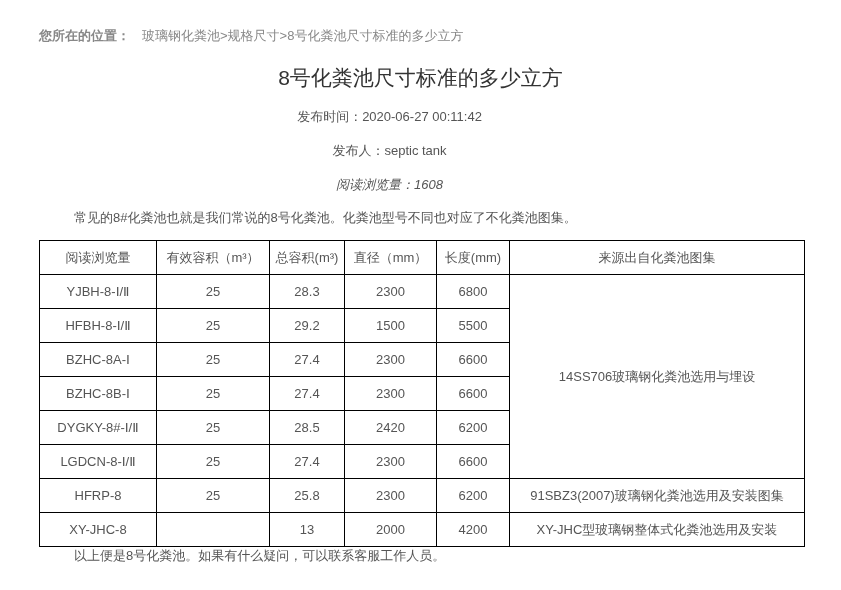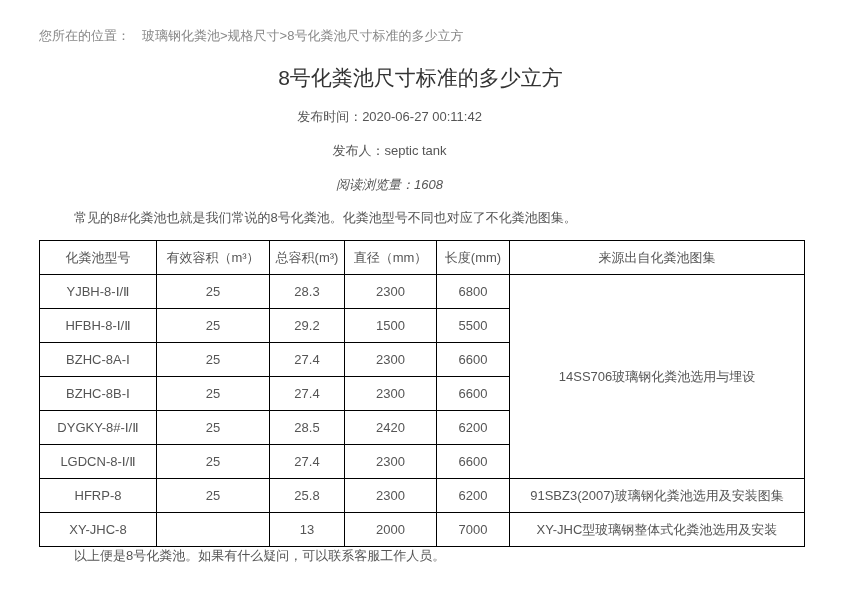--- a/index.html
+++ b/index.html
@@ -5,21 +5,21 @@
   html, body { margin: 0; padding: 0; background: #ffffff; }
   body {
     width: 841px; height: 590px; overflow: hidden; position: relative;
     font-family: "Liberation Sans", "DejaVu Sans", sans-serif;
     color: #555555;
   }
   .breadcrumb {
     position: absolute; left: 39px; top: 27px;
     font-size: 13px; color: #888888; white-space: nowrap;
   }
-  .breadcrumb .label { margin-right: 12px; }
+  .breadcrumb .label { margin-right: 12px; font-weight: bold; }
   .breadcrumb a { color: #888888; text-decoration: none; text-align: center; }
   .title {
     position: absolute; left: 0; width: 841px; top: 64px;
     text-align: center; font-size: 21px; color: #333333;
   }
   .meta {
     position: absolute; left: 0; width: 779px;
     text-align: center; font-size: 13px; color: #555555;
   }
   .intro, .outro {
@@ -57,21 +57,21 @@
   <colgroup>
     <col style="width:117px">
       <col style="width:113px">
       <col style="width:75px">
     <col style="width:92px">
       <col style="width:73px">
       <col style="width:295px">
   </colgroup>
   <thead>
     <tr>
-      <th>化粪池型号</th>
+      <th>阅读浏览量</th>
       <th>有效容积（m³）</th>
       <th>总容积(m³)</th>
       <th>直径（mm）</th>
       <th>长度(mm)</th>
       <th>来源出自化粪池图集</th>
     </tr>
   </thead>
   <tbody>
     <tr>
       <td>YJBH-8-Ⅰ/Ⅱ</td>
@@ -122,19 +122,19 @@
       <td>25.8</td>
       <td>2300</td>
       <td>6200</td>
       <td>91SBZ3(2007)玻璃钢化粪池选用及安装图集</td>
     </tr>
     <tr>
       <td>XY-JHC-8</td>
       <td></td>
       <td>13</td>
       <td>2000</td>
-      <td>7000</td>
+      <td>4200</td>
       <td>XY-JHC型玻璃钢整体式化粪池选用及安装</td>
     </tr>
   </tbody>
 </table>
 
 <div class="outro">以上便是8号化粪池。如果有什么疑问，可以联系客服工作人员。</div>
 
 </body></html>

